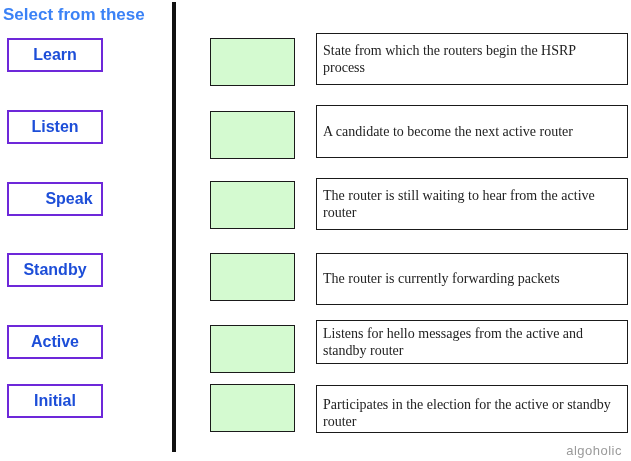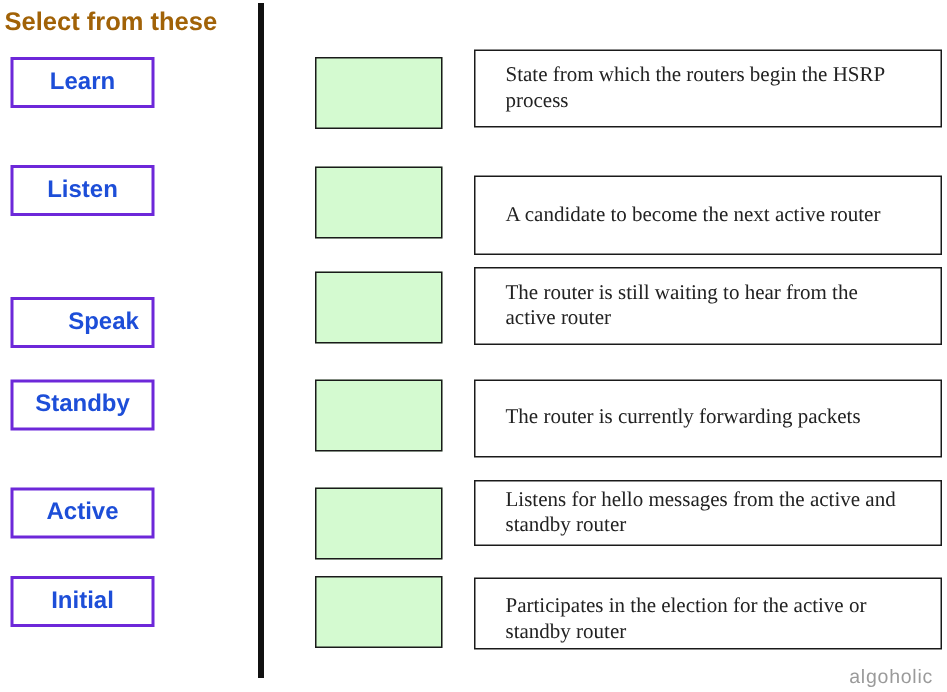--- a/index.html
+++ b/index.html
@@ -10,21 +10,21 @@
     position: relative; overflow: hidden;
   }
   .stage {
     position: absolute; left: 0; top: 0;
     width: 631px; height: 461px; background: #ffffff;
   }
   .col-header {
     position: absolute;
     font-weight: bold;
     font-size: 17px;
-    color: #a16207;
+    color: #3b82f6;
     white-space: nowrap;
   }
   .hdr-left { left: 3px; top: 5px; }
   .hdr-right { left: 200px; top: 5px; }
   .divider {
     position: absolute;
     left: 172px; top: 2px;
     width: 4px; height: 450px;
     background: #111111;
   }
@@ -41,21 +41,21 @@
     position: absolute;
     left: 210px; width: 85px; height: 48px;
     border: 1px solid #1a1a1a;
   }
   .desc-box {
     position: absolute;
     left: 316px; width: 312px;
     background: #ffffff;
     border: 1px solid #1a1a1a;
     display: flex; align-items: center;
-    padding: 2px 20px;
+    padding: 2px 6px;
     font-family: "Liberation Serif", serif;
     font-size: 14px; line-height: 1.22; color: #222222;
   }
   .watermark {
     position: absolute;
     right: 9px; bottom: 3px;
     font-size: 13px; color: #9a9a9a;
     letter-spacing: 0.5px;
   }
 </style>
@@ -63,36 +63,36 @@
 <body>
 
 <div class="stage">
 
   <div class="col-header hdr-left">Select from these</div>
 
   <div class="divider"></div>
 
   <div class="option-box" style="top:38px;">Learn</div>
   <div class="option-box" style="top:110px;">Listen</div>
-  <div class="option-box" style="top:198px;padding-left:28px;">Speak</div>
+  <div class="option-box" style="top:182px;padding-left:28px;">Speak</div>
   <div class="option-box" style="top:325px;">Active</div>
   <div class="option-box" style="top:253px;">Standby</div>
   <div class="option-box" style="top:384px;">Initial</div>
 
   <div class="drop-zone" style="top: 38px; background: rgb(212, 250, 208);"></div>
   <div class="drop-zone" style="top: 111px; background: rgb(212, 250, 208);"></div>
   <div class="drop-zone" style="top: 181px; background: rgb(212, 250, 208);"></div>
   <div class="drop-zone" style="top: 253px; background: rgb(212, 250, 208);"></div>
   <div class="drop-zone" style="top: 325px; background: rgb(212, 250, 208);"></div>
   <div class="drop-zone" style="top: 384px; background: rgb(212, 250, 208);"></div>
 
   <div class="desc-box" style="top:33px;height:52px;">
       <span>State from which the routers begin the HSRP process</span>
     </div>
-  <div class="desc-box" style="top:105px;height:53px;margin-top:12px;">
+  <div class="desc-box" style="top:105px;height:53px;">
       <span>A candidate to become the next active router</span>
     </div>
   <div class="desc-box" style="top:178px;height:52px;">
       <span>The router is still waiting to hear from the active router</span>
     </div>
   <div class="desc-box" style="top:253px;height:52px;">
       <span>The router is currently forwarding packets</span>
     </div>
   <div class="desc-box" style="top:320px;height:44px;">
       <span>Listens for hello messages from the active and standby router</span>

